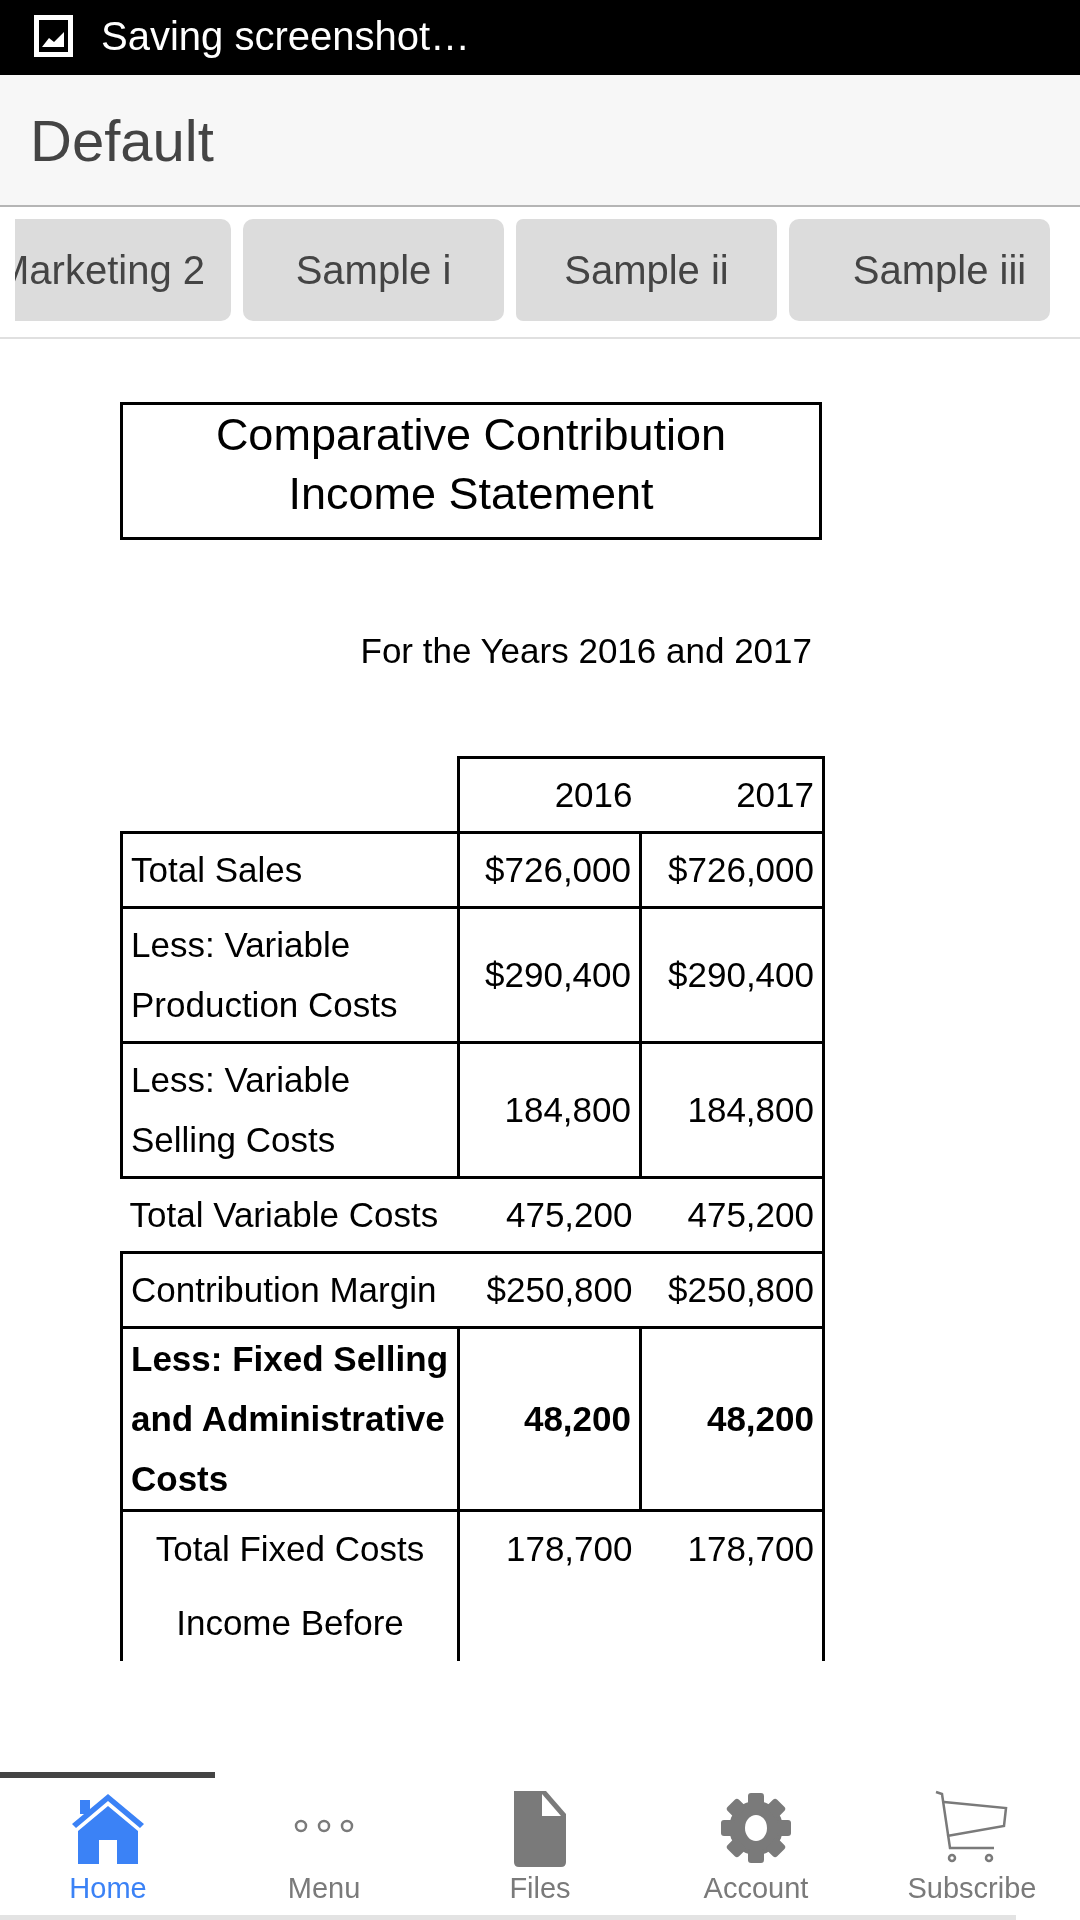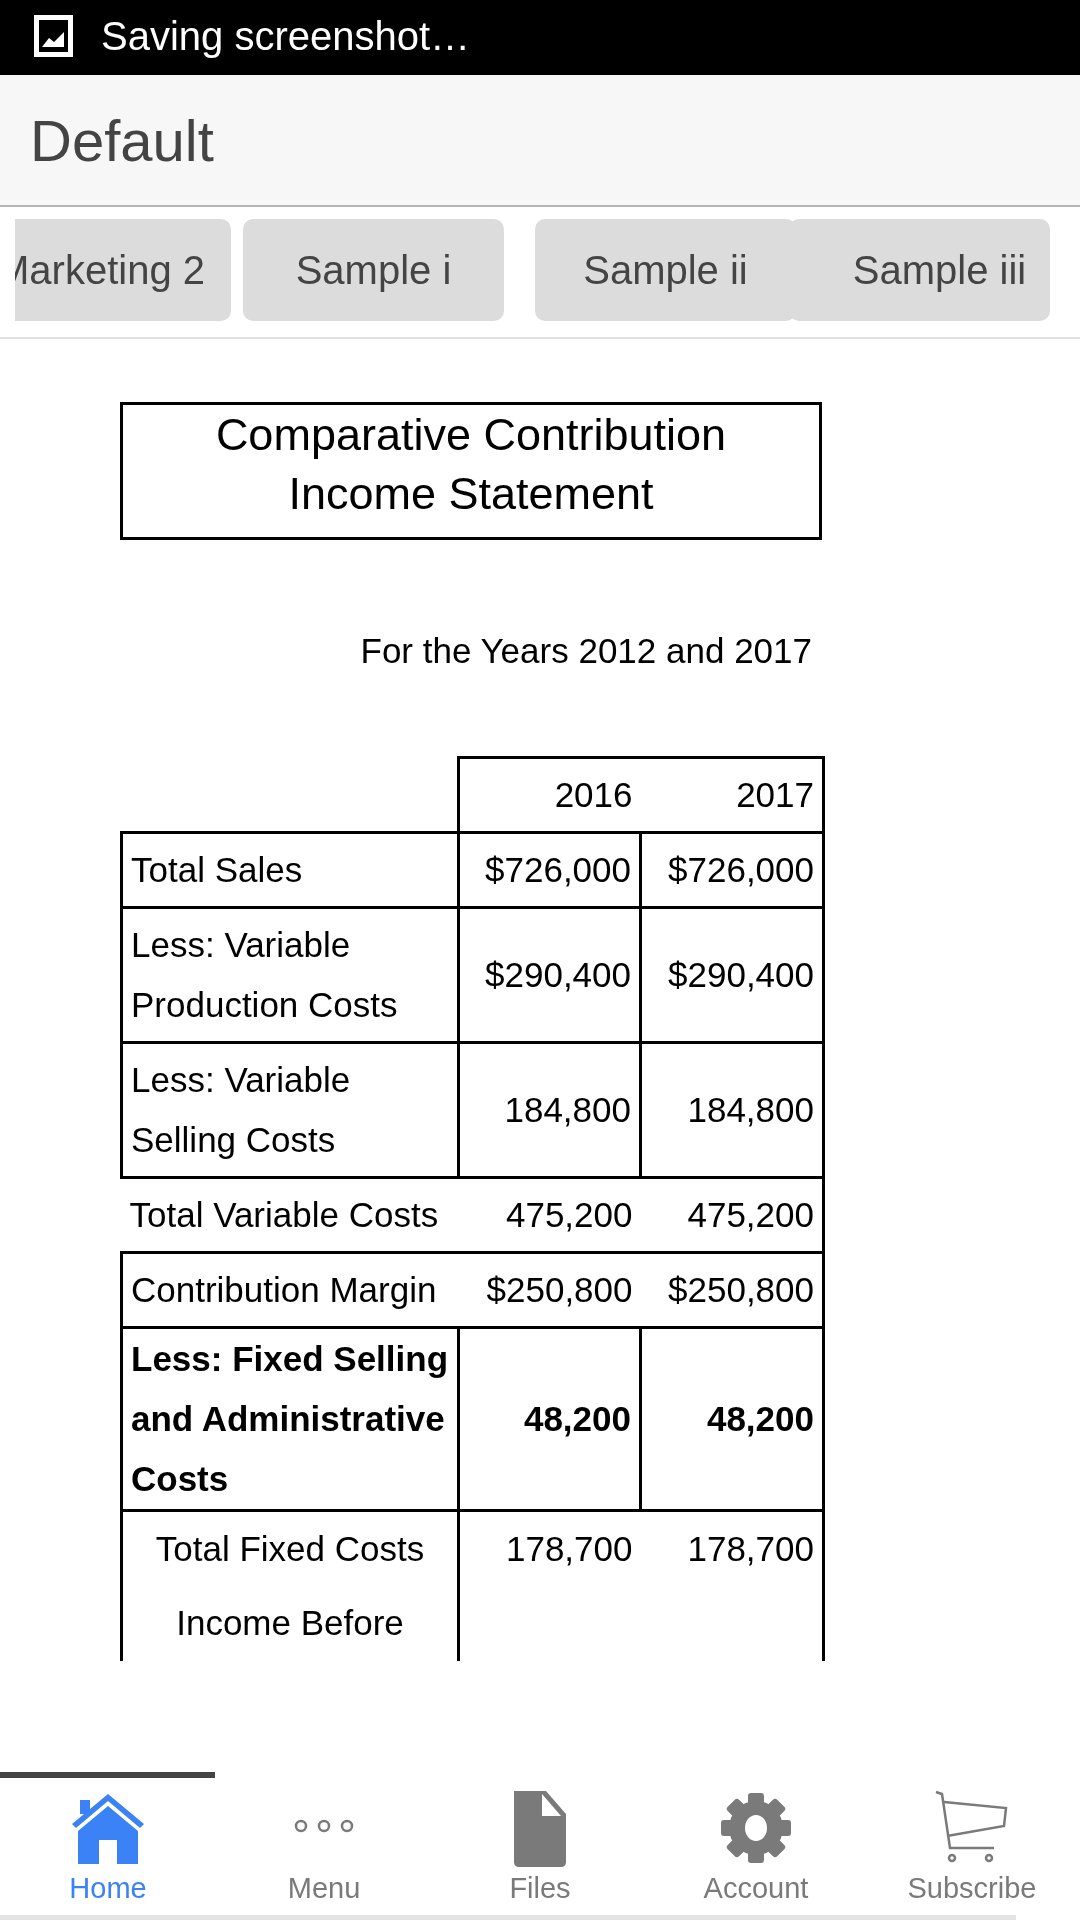--- a/index.html
+++ b/index.html
@@ -64,31 +64,31 @@
 </div>
 
 <div class="app-header">
   <div class="app-title">Default</div>
 </div>
 
 <div class="tabs-row">
   <div class="tabs-clip">
     <div class="tab" style="left:-45px;">Marketing 2</div>
     <div class="tab" style="left:228px;">Sample i</div>
-    <div class="tab" style="left:520px;">Sample ii</div>
+    <div class="tab" style="left:501px;border-radius:7px;">Sample ii</div>
     <div class="tab" style="left:774px;padding-left:40px;">Sample iii</div>
   </div>
 </div>
 
 <div class="content">
   <div class="title-box">
     <div>Comparative Contribution</div>
     <div>Income Statement</div>
   </div>
-  <div class="subtitle">For the Years 2012 and 2017</div>
+  <div class="subtitle">For the Years 2016 and 2017</div>
 
   <table class="stmt">
     <tbody>
         <tr class="h75">
       <td class="lbl"></td>
       <td class="num bt bl bb">2016</td>
       <td class="num2 bt br bb">2017</td>
     </tr>
     <tr class="h75">
       <td class="lbl b">Total Sales</td>

